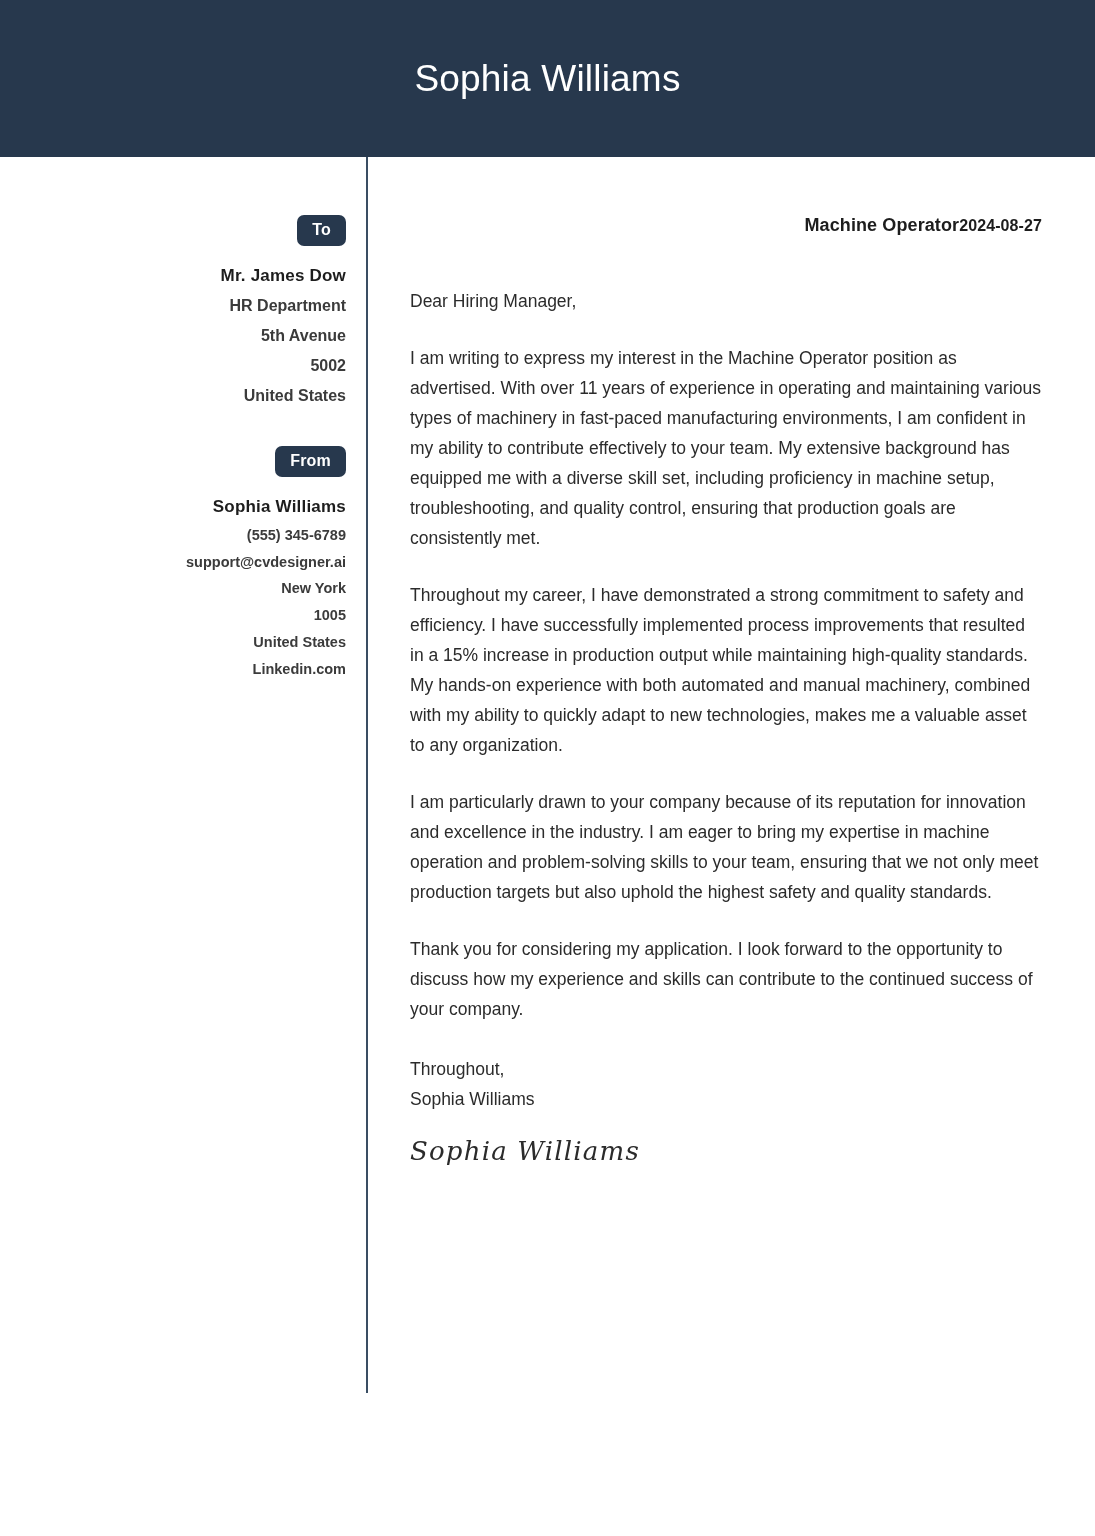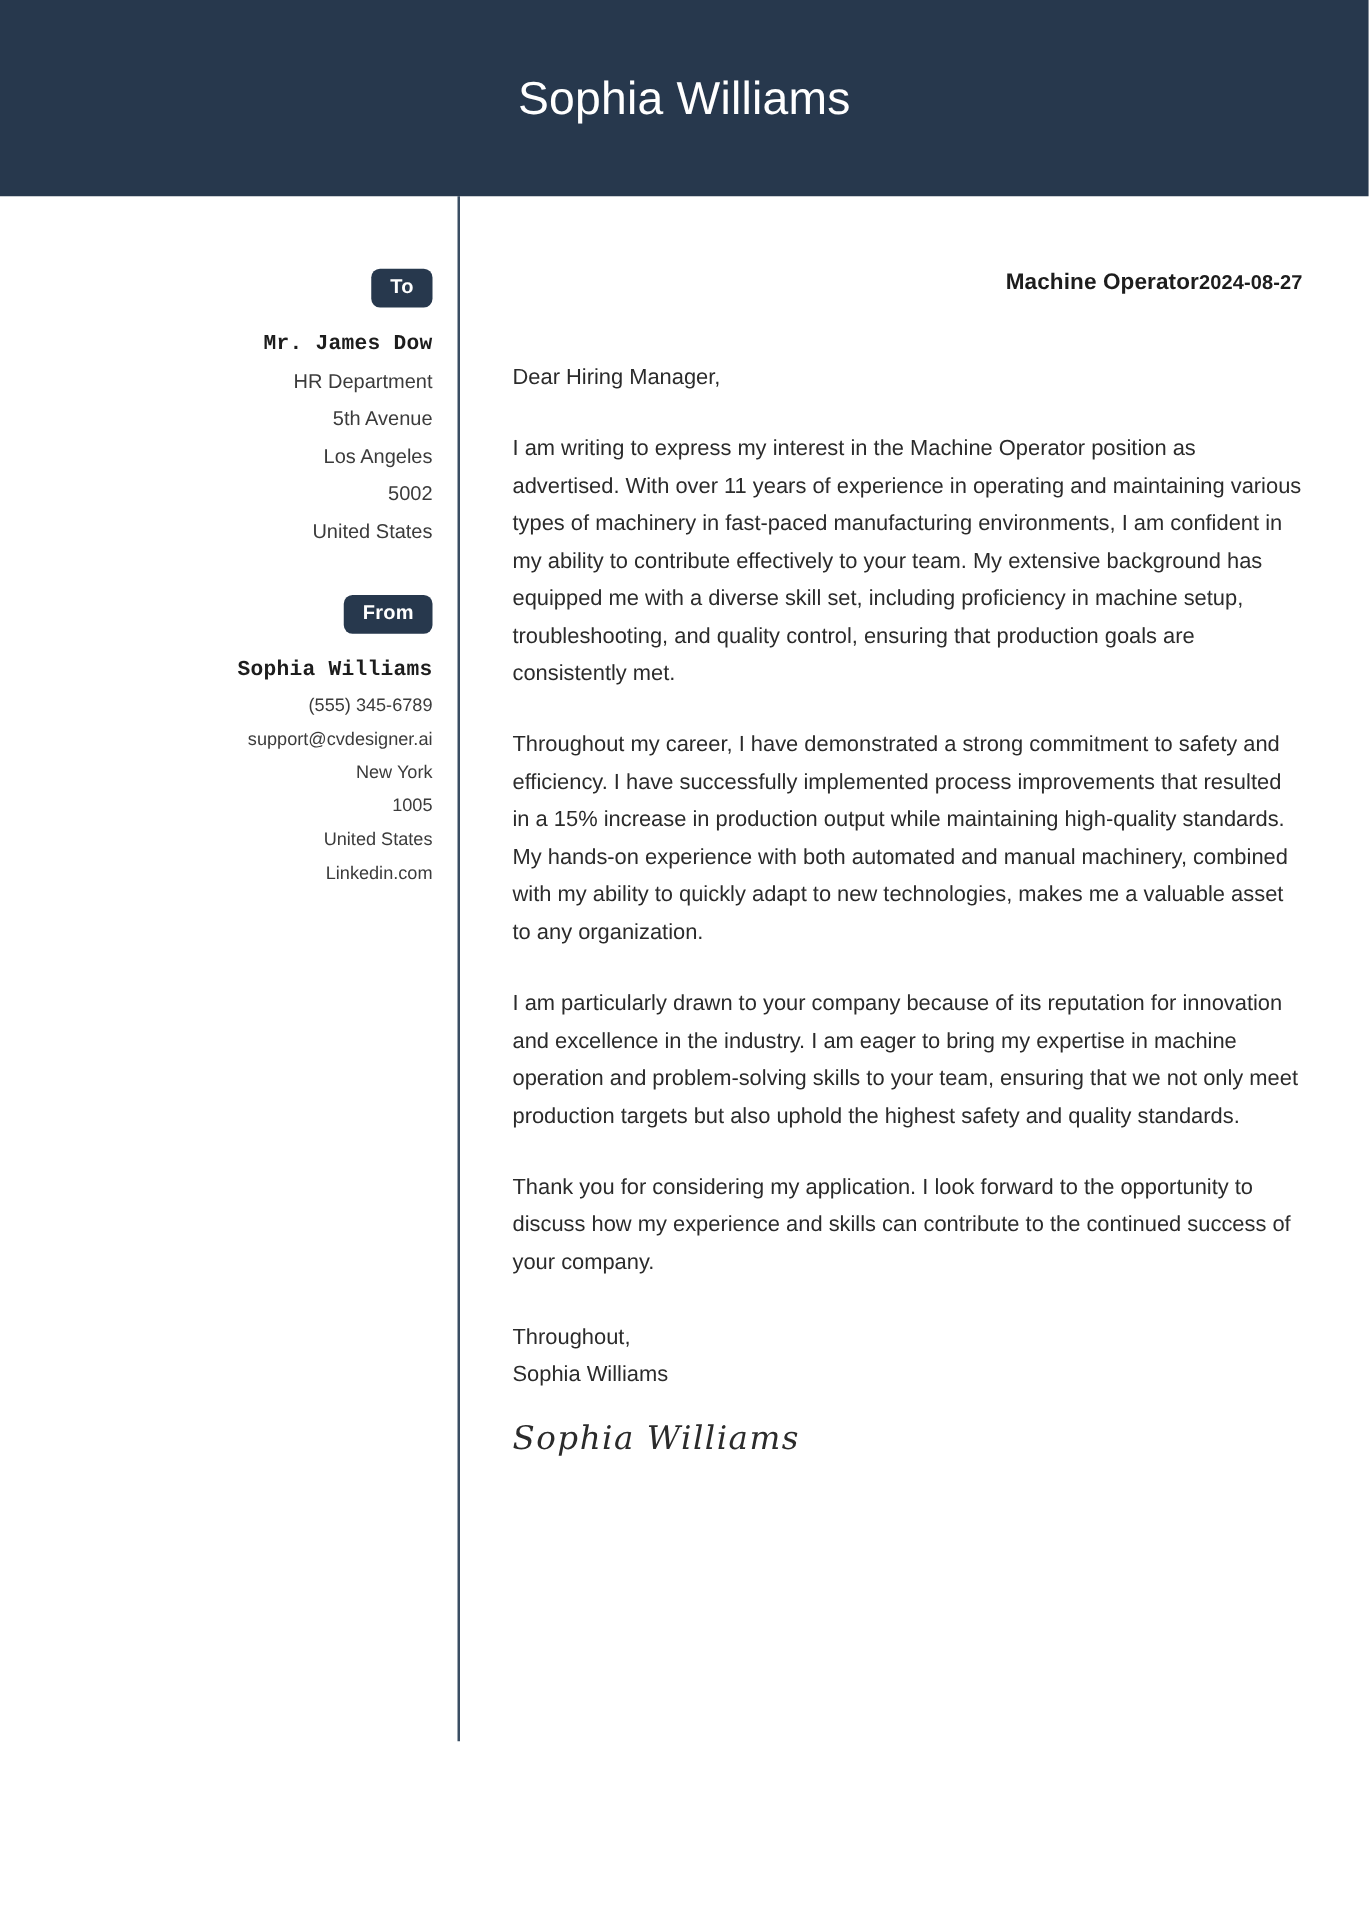--- a/index.html
+++ b/index.html
@@ -71,25 +71,24 @@
   }
   .addr-block {
     margin-top: 15px;
   }
   .addr-name {
     font-size: 17px;
     font-weight: 700;
     color: #1d1d1d;
     line-height: 30px;
     letter-spacing: 0.2px;
-    font-family: Liberation Mono, monospace;
   }
   .addr-line {
     font-size: 16px;
-    font-weight: 400;
+    font-weight: 700;
     color: #3b3b3b;
     line-height: 30px;
     margin-left: 14px;
   }
   .from-section {
     margin-top: 35px;
   }
   .from-section .addr-name {
     font-size: 17px;
     line-height: 30px;
@@ -167,21 +166,20 @@
   <div class="divider"></div>
 
   <div class="sidebar">
 
     <div class="to-section">
       <span class="badge">To</span>
       <div class="addr-block">
         <div class="addr-name">Mr. James Dow</div>
         <div class="addr-line">HR Department</div>
         <div class="addr-line">5th Avenue</div>
-        <div class="addr-line">Los Angeles</div>
         <div class="addr-line">5002</div>
         <div class="addr-line">United States</div>
       </div>
     </div>
 
     <div class="from-section">
       <span class="badge">From</span>
       <div class="addr-block">
         <div class="addr-name">Sophia  Williams</div>
         <div class="addr-line">(555) 345-6789</div>

